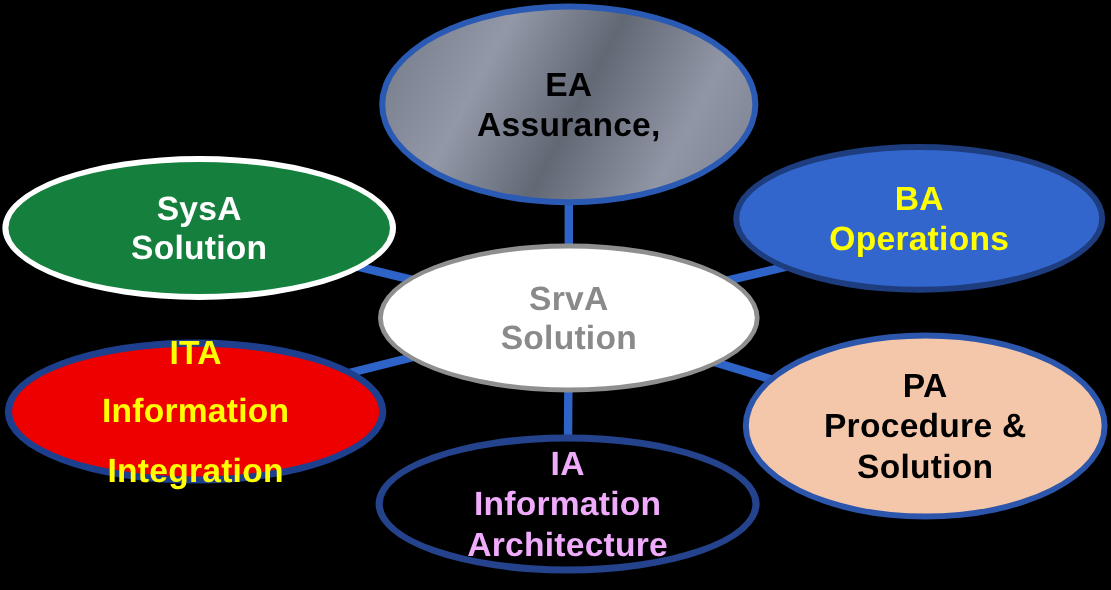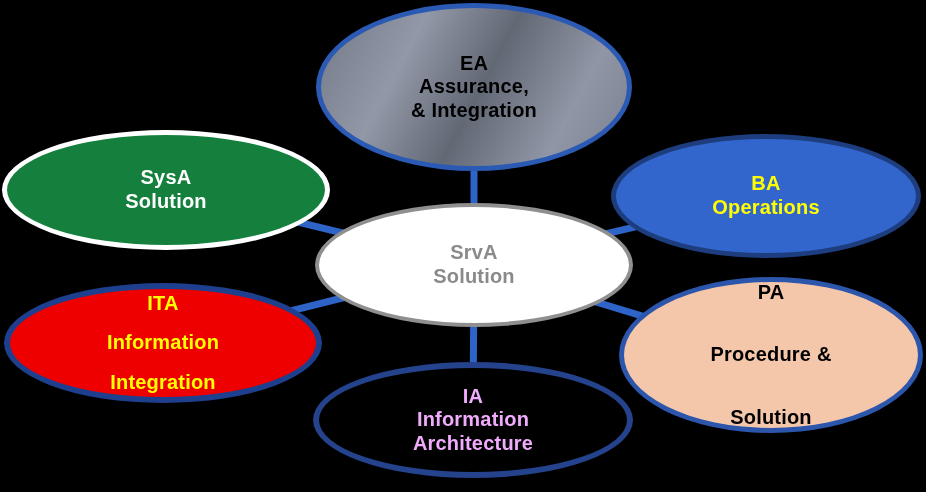--- a/index.html
+++ b/index.html
@@ -26,57 +26,56 @@
   .node {
     position: absolute;
     box-sizing: border-box;
     border-radius: 50%;
     border-style: solid;
     display: flex;
     flex-direction: column;
     align-items: center;
     justify-content: center;
     text-align: center;
-    font-size: 20px;
+    font-size: 28px;
     line-height: 1.18;
     letter-spacing: 0.2px;
   }
   
   .node-ea {
     left: 316px; top: 3px; width: 316px; height: 168px;
     border-width: 5px;
     background-image: linear-gradient(118deg,
       #737887 0%, #9298a7 28%, #636875 52%, #9096a5 78%, #7b8090 100%);
   }
   .node-sysa { left: 2px;   top: 130px; width: 328px; height: 120px; border-width: 5px; }
-  .node-ba   { left: 611px; top: 134px; width: 310px; height: 124px; border-width: 5px; text-align: center; }
+  .node-ba   { left: 611px; top: 120px; width: 310px; height: 124px; border-width: 5px; text-align: center; }
   .node-srva { left: 315px; top: 203px; width: 318px; height: 124px; border-width: 4px; text-align: center; }
   .node-ita  { left: 4px;   top: 283px; width: 318px; height: 120px; border-width: 6px; }
-  .node-pa   { left: 619px; top: 277px; width: 304px; height: 156px; border-width: 5px; gap: 39px; }
+  .node-pa   { left: 619px; top: 277px; width: 304px; height: 156px; border-width: 5px; }
   .node-ia   { left: 313px; top: 362px; width: 320px; height: 116px; border-width: 6px; }
   .nl { white-space: nowrap; }
 </style>
 </head>
 <body>
 
 <div class="stage">
 
   <svg class="connectors" viewBox="0 0 926 492" xmlns="http://www.w3.org/2000/svg">
     <line x1="474" y1="265" x2="474" y2="88" stroke-width="7" stroke="#2e63c8"></line>
     <line x1="474" y1="265" x2="166" y2="190" stroke-width="7" stroke="#2e63c8"></line>
     <line x1="474" y1="265" x2="766" y2="196" stroke-width="7" stroke="#2e63c8"></line>
     <line x1="474" y1="265" x2="163" y2="343" stroke-width="7" stroke="#2e63c8"></line>
     <line x1="474" y1="265" x2="771" y2="355" stroke-width="7" stroke="#2e63c8"></line>
     <line x1="474" y1="265" x2="473" y2="420" stroke-width="7" stroke="#2e63c8"></line>
   </svg>
 
   <div class="node node-ea" style="background-color: rgb(126, 132, 147); border-color: rgb(42, 90, 180); color: rgb(0, 0, 0);">
     <div class="nl">EA</div>
     <div class="nl">Assurance,</div>
-    <div class="nl">&amp; Integration</div>
   </div>
 
   <div class="node node-sysa" style="background-color: #15803d; border-color: rgb(255, 255, 255); color: rgb(255, 255, 255);">
     <div class="nl">SysA</div>
     <div class="nl">Solution</div>
   </div>
 
   <div class="node node-ba" style="background-color: rgb(51, 102, 204); border-color: rgb(29, 61, 126); color: rgb(255, 255, 0);">
     <div class="nl">BA</div>
     <div class="nl">Operations</div>

